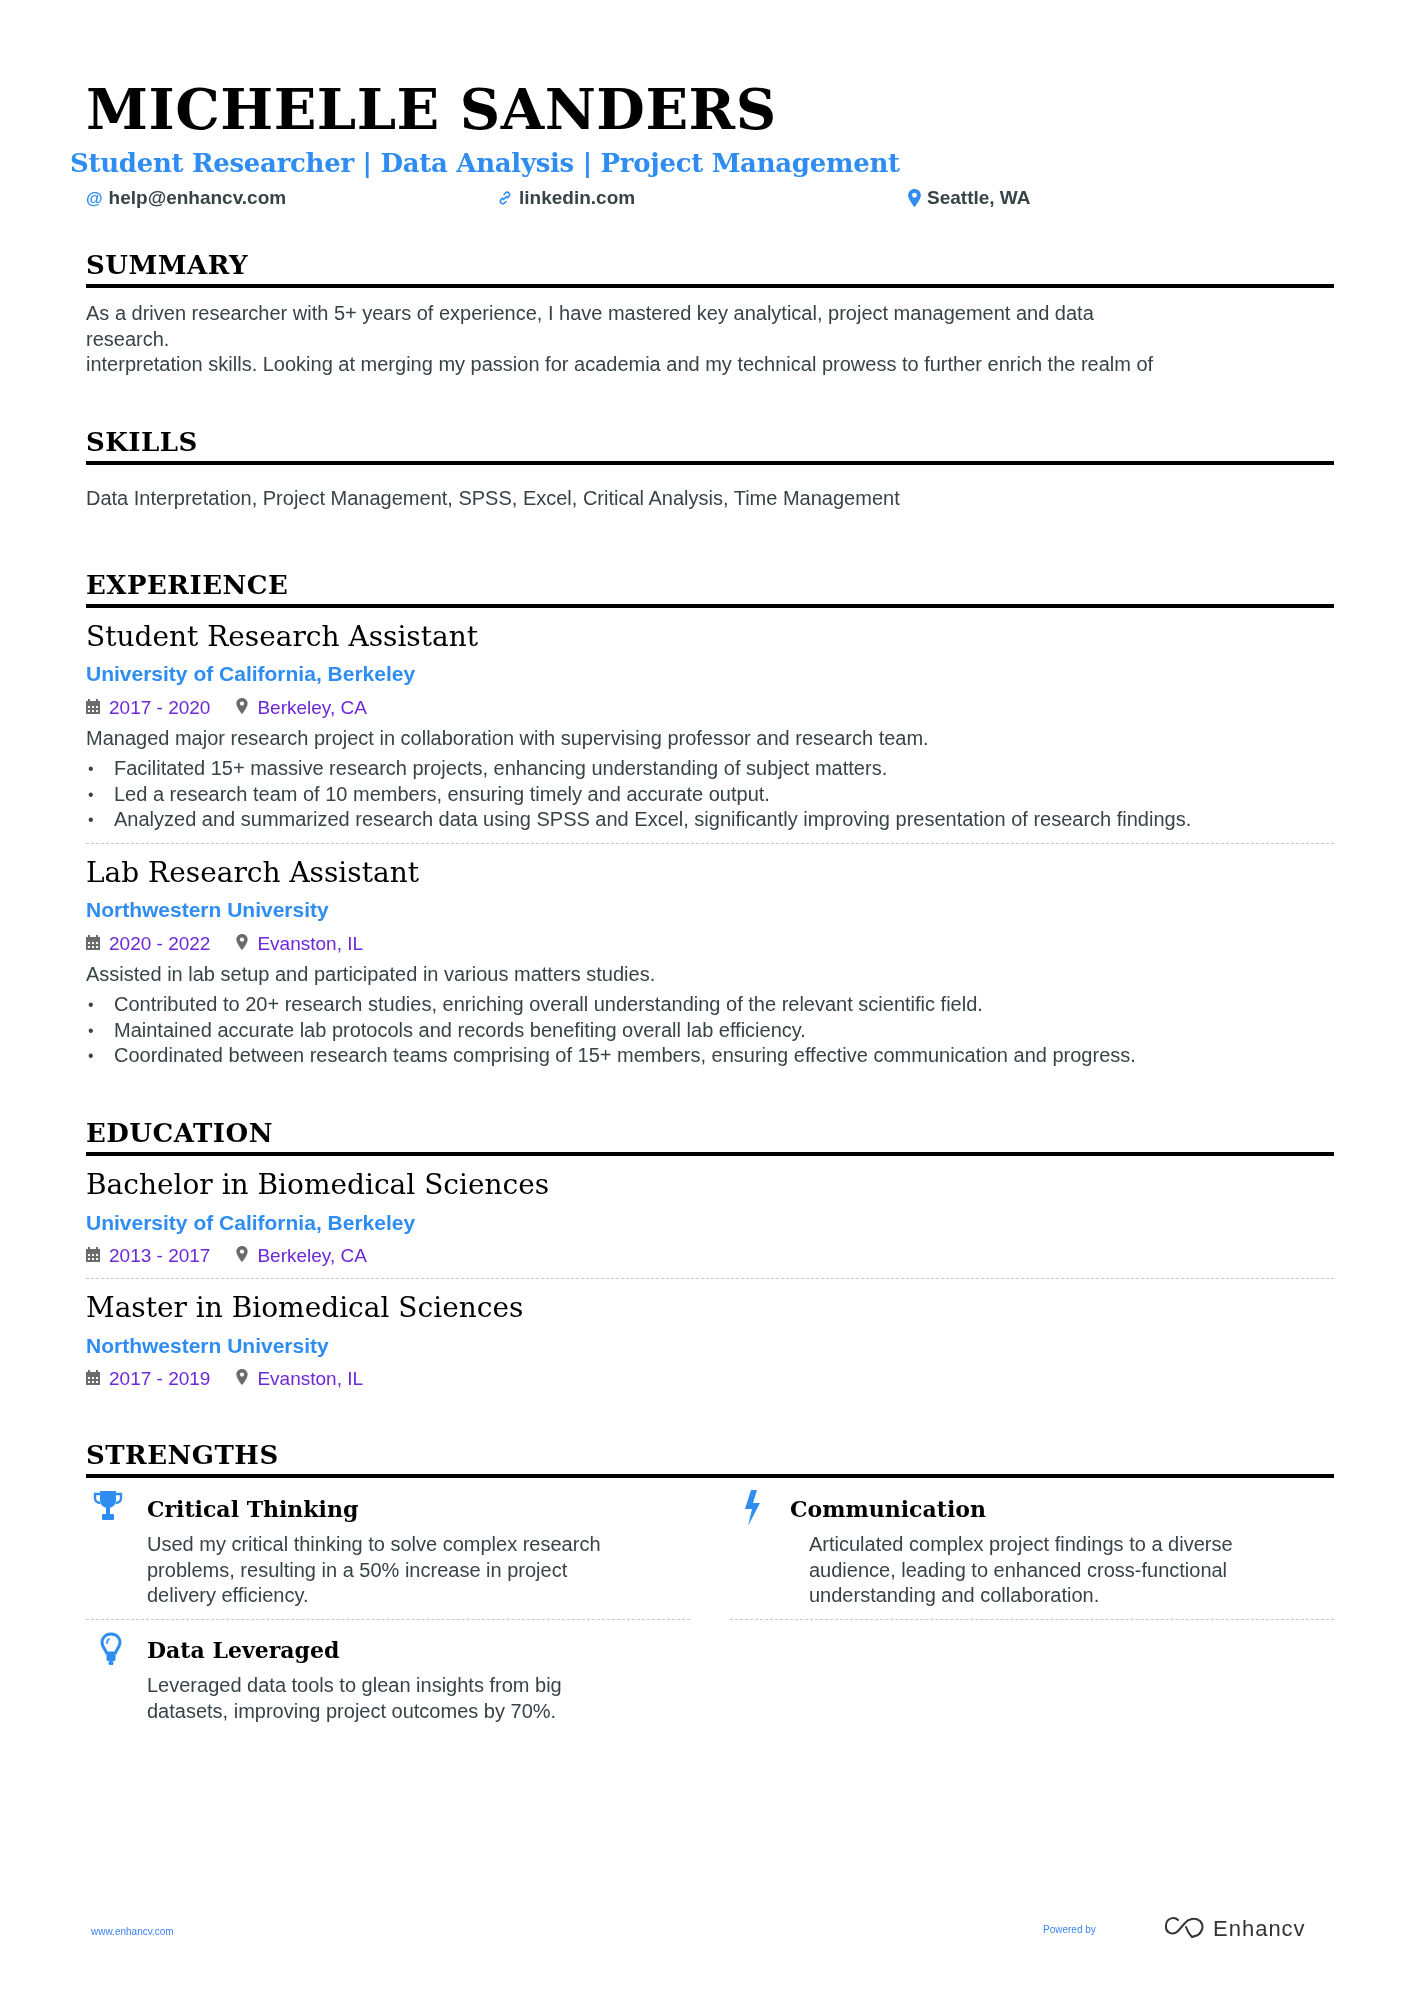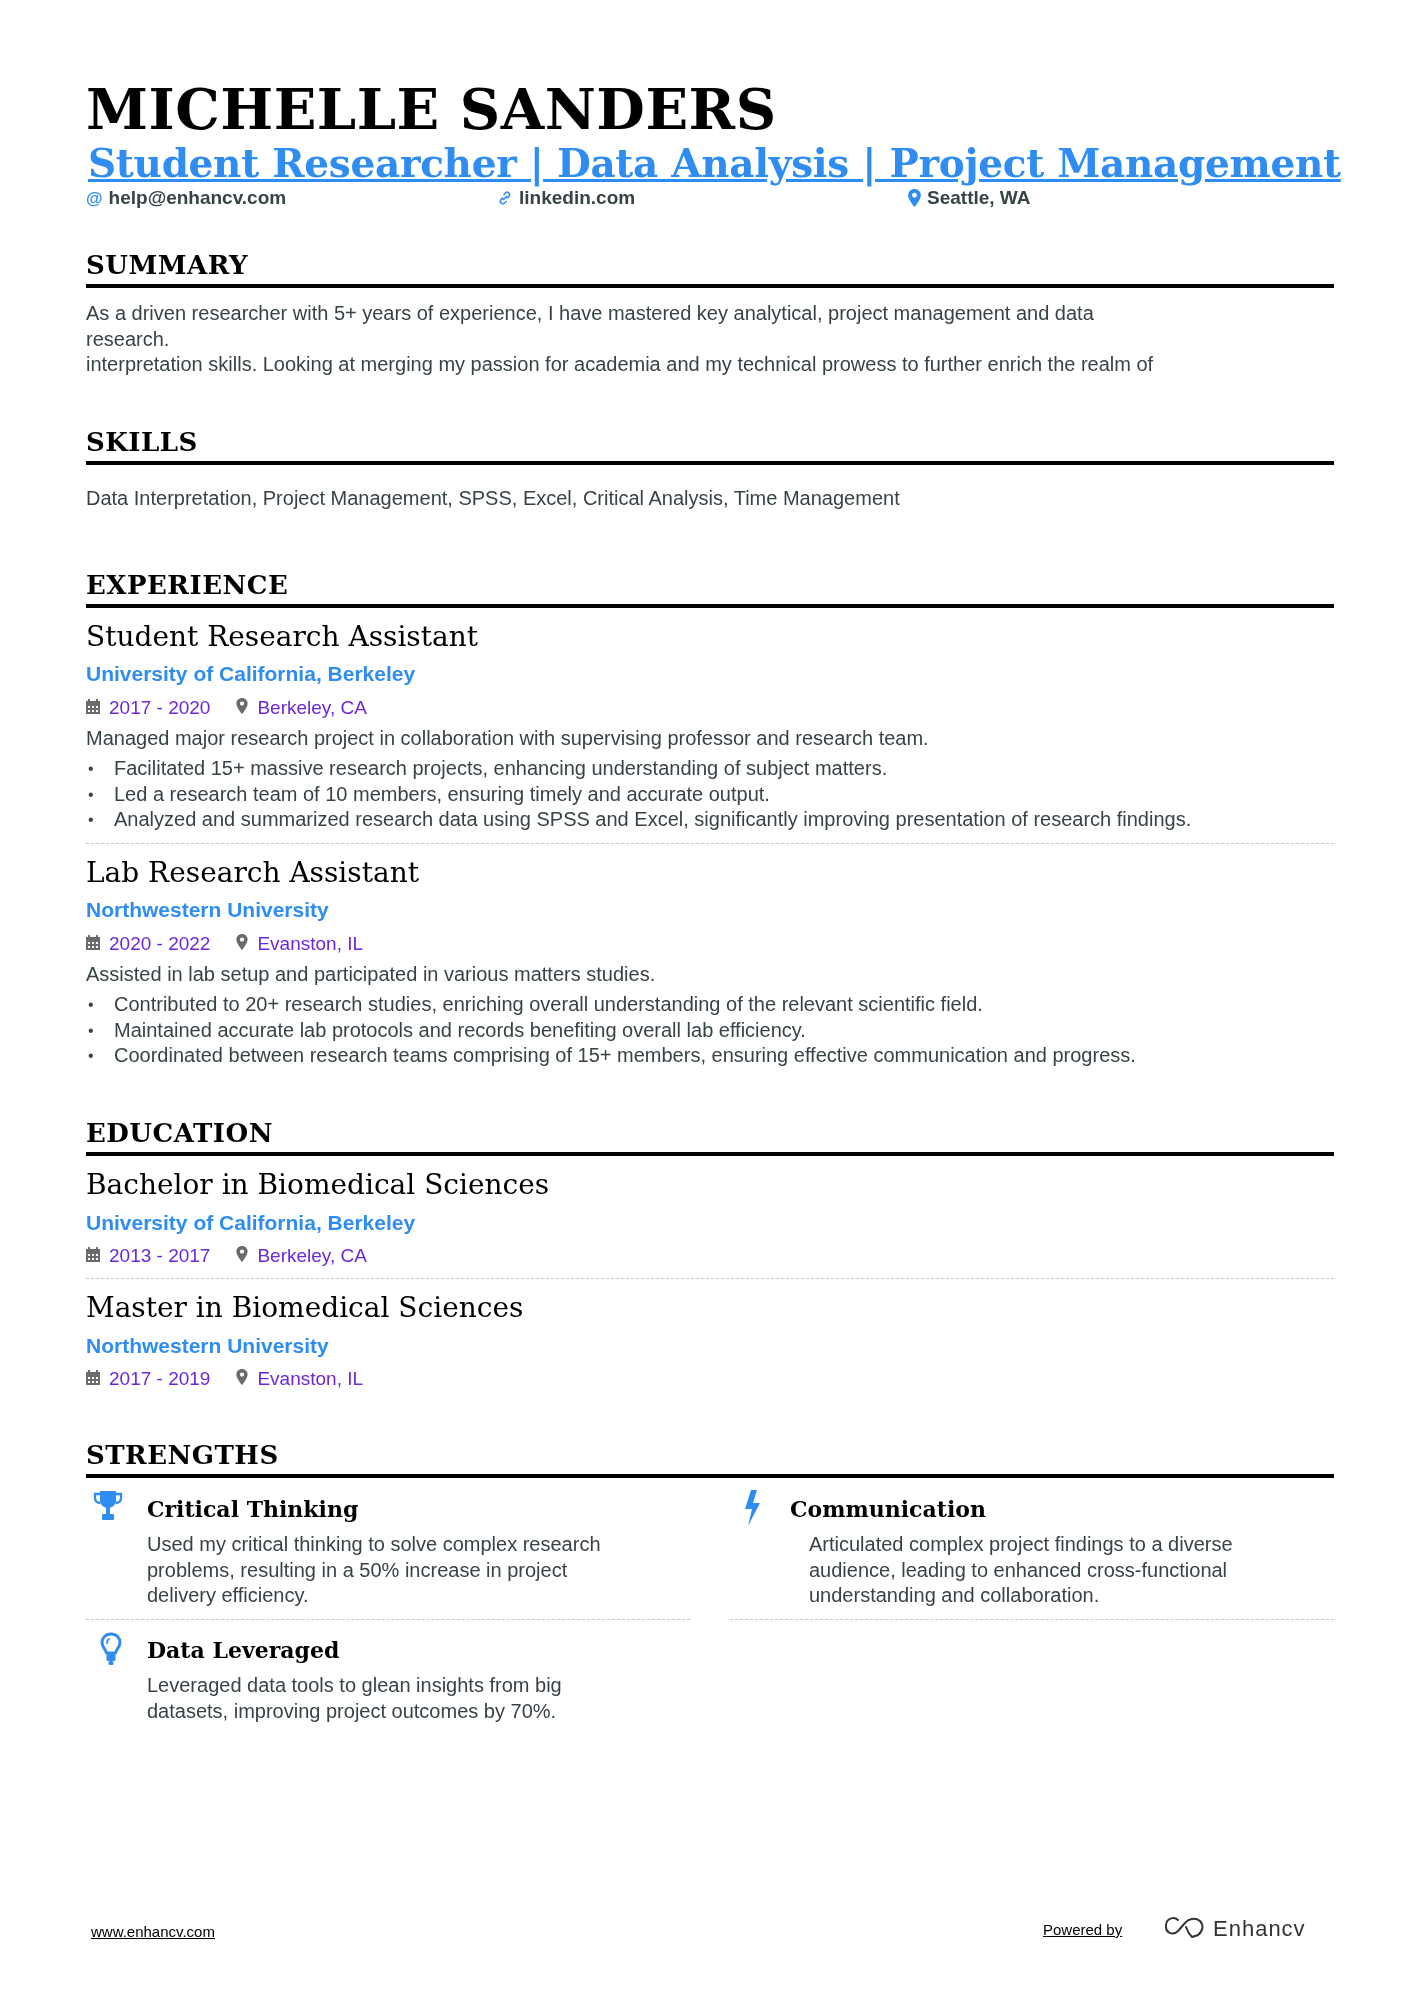--- a/index.html
+++ b/index.html
@@ -1,39 +1,39 @@
 <!DOCTYPE html>
 <html><head>
 <meta charset="utf-8">
 <style>
   html, body { margin:0; padding:0; background:#ffffff; }
   body { width:1410px; height:1995px; position:relative; overflow:hidden;
          font-family:"Liberation Sans", sans-serif; color:#384347; }
   .abs { position:absolute; }
   .serif { font-family:"DejaVu Serif", serif; }
   .name { left:86px; top:76px; font-size:56px; font-weight:bold; color:#000; letter-spacing:0.5px; line-height:66px; white-space:nowrap; }
-  .tagline { left:88px; top:145px; font-size:39px; font-weight:bold; color:#2f8df2; line-height:36px; white-space:nowrap; letter-spacing:-0.3px;text-decoration:underline; }
+  .tagline { left:70px; top:145px; font-size:26px; font-weight:bold; color:#2f8df2; line-height:36px; white-space:nowrap; letter-spacing:-0.3px; }
   .contact { top:186px; font-size:19px; font-weight:bold; color:#384347; line-height:24px; white-space:nowrap; }
   .contact .ic { color:#2f8df2; font-size:17px; margin-right:6px; display:inline-block; }
   .sec-h { left:86px; font-size:26px; font-weight:bold; color:#000; line-height:40px; letter-spacing:0.5px; white-space:nowrap; }
   .rule { left:86px; width:1248px; height:4px; background:#000; }
   .txt { left:86px; width:1250px; font-size:20px; line-height:25.6px; color:#384347; }
   .job-title { left:86px; font-size:28px; color:#000; line-height:34px; white-space:nowrap; }
   .company { left:86px; font-size:21px; font-weight:bold; color:#2f8df2; line-height:26px; white-space:nowrap; }
   .meta { left:86px; font-size:19px; line-height:24px; color:#6d28d9; white-space:nowrap; }
   .meta .mi { color:#6b6b6b; font-size:16px; margin-right:9px; display:inline-block; }
   .meta .gap { display:inline-block; width:26px; }
   ul.bul { margin:0; padding:0; list-style:none; }
   ul.bul li { position:relative; padding-left:28px; font-size:20px; line-height:25.6px; white-space:nowrap; }
   ul.bul li::before { content:"•"; position:absolute; left:2px; top:0; color:#384347; font-size:16px; }
   .dash { left:86px; width:1248px; height:0; border-top:1.5px dashed #c8c8c8; }
   .str-ic { color:#2f8df2; font-size:28px; width:36px; text-align:center; }
   .str-t { font-size:22px; font-weight:bold; color:#000; line-height:28px; white-space:nowrap; }
   .str-d { font-size:20px; line-height:25.6px; color:#384347; width:560px; }
-  .footer { font-size:15px; color:#000000; line-height:20px; white-space:nowrap;text-decoration:underline; }
+  .footer { font-size:10px; color:#3b82f6; line-height:20px; white-space:nowrap; }
   .brand { font-size:22px; color:#333; letter-spacing:1px; }
 </style>
 </head>
 <body>
 
 <div class="abs name serif">MICHELLE SANDERS</div>
 <div class="abs tagline serif">Student Researcher | Data Analysis | Project Management</div>
 
 <div class="abs contact" style="left:86px;">
   <span class="ic">@</span><span>help@enhancv.com</span>

